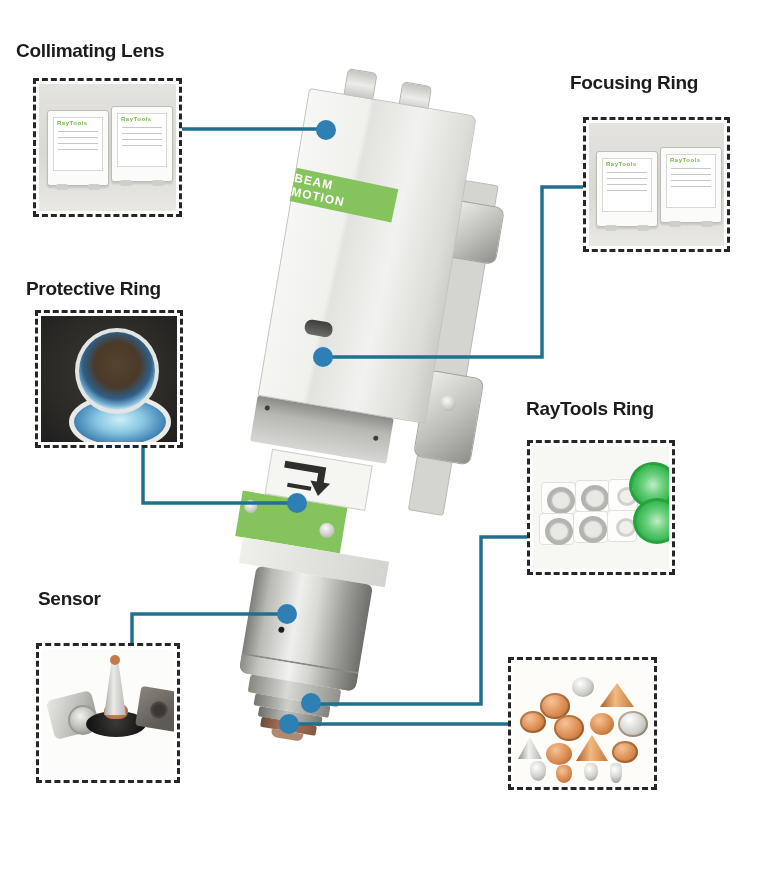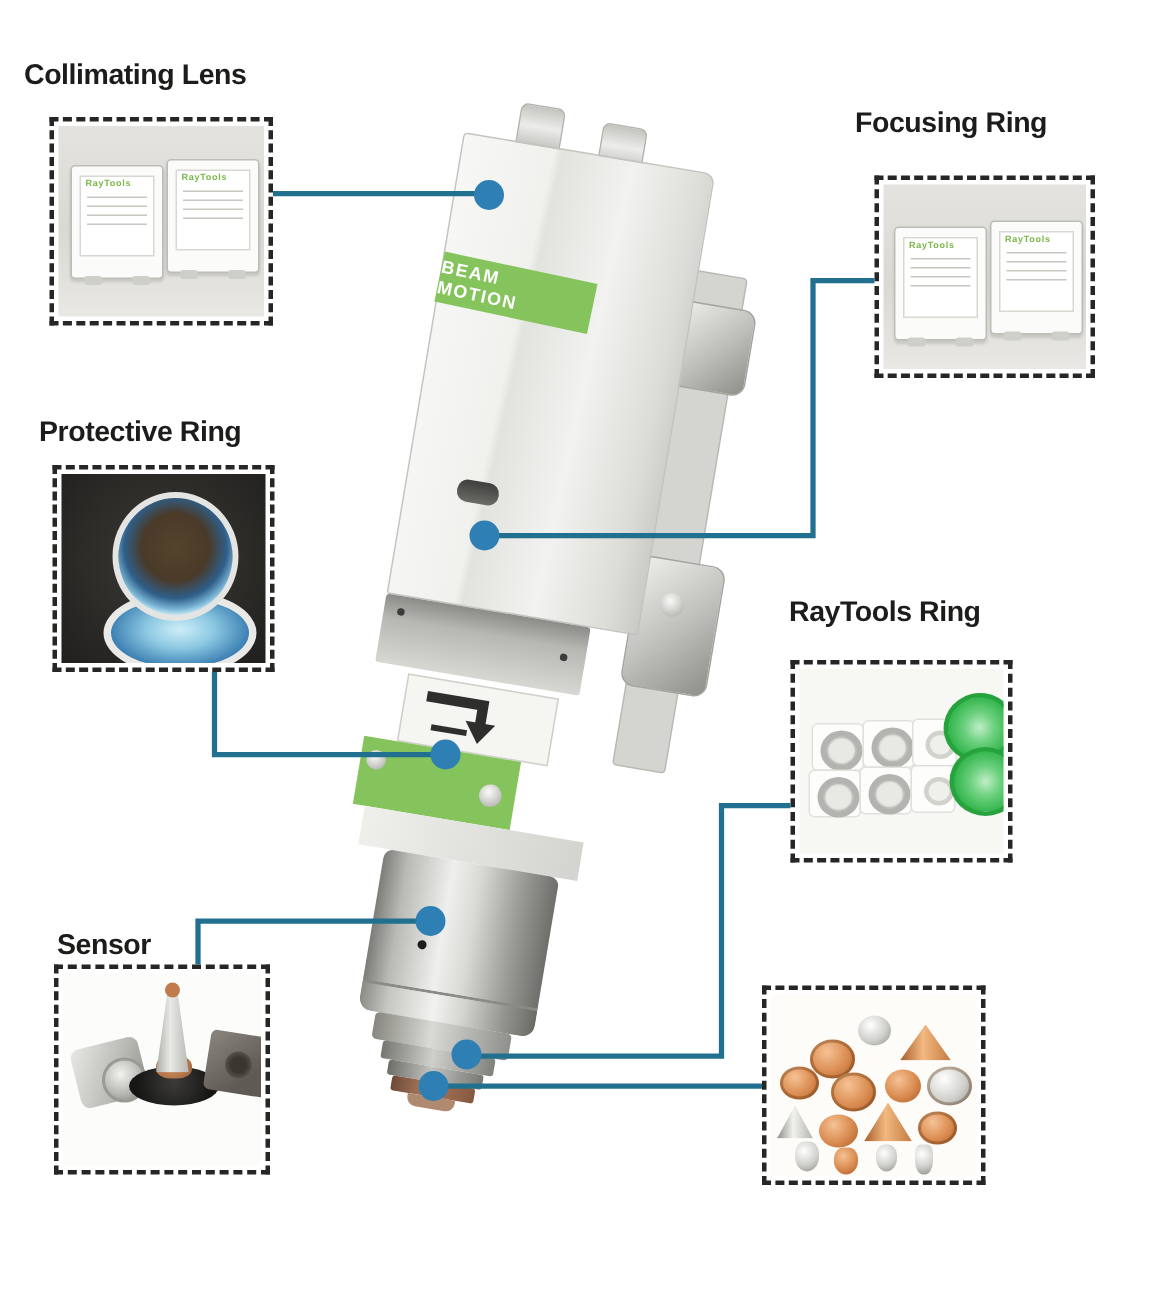--- a/index.html
+++ b/index.html
@@ -240,21 +240,21 @@
         <div class="nut"></div>
         </div>
       <div class="cell" style="left:74px;top:64px;width:28px;">
         <div class="nut"></div>
         </div>
       <div class="jar" style="left:96px;top:16px;transform:rotate(-14deg);"></div>
       <div class="jar" style="left:100px;top:52px;"></div>
     </div>
   </div>
 
-  <div class="co-title" style="left:38px;top:620px;">Sensor</div>
+  <div class="co-title" style="left:38px;top:588px;">Sensor</div>
   <div class="co-box" style="left:36px;top:643px;width:144px;height:140px;">
     <div class="photo" style="background:#fcfcfa;">
       <div class="sens-block"></div>
       <div class="sens-face"></div>
       <div class="sens-base"></div>
       <div class="sens-dome"></div>
       <div class="sens-cone"></div>
       <div class="sens-conetip"></div>
       <div class="sens-plate"></div>
       <div class="sens-hole"></div>

